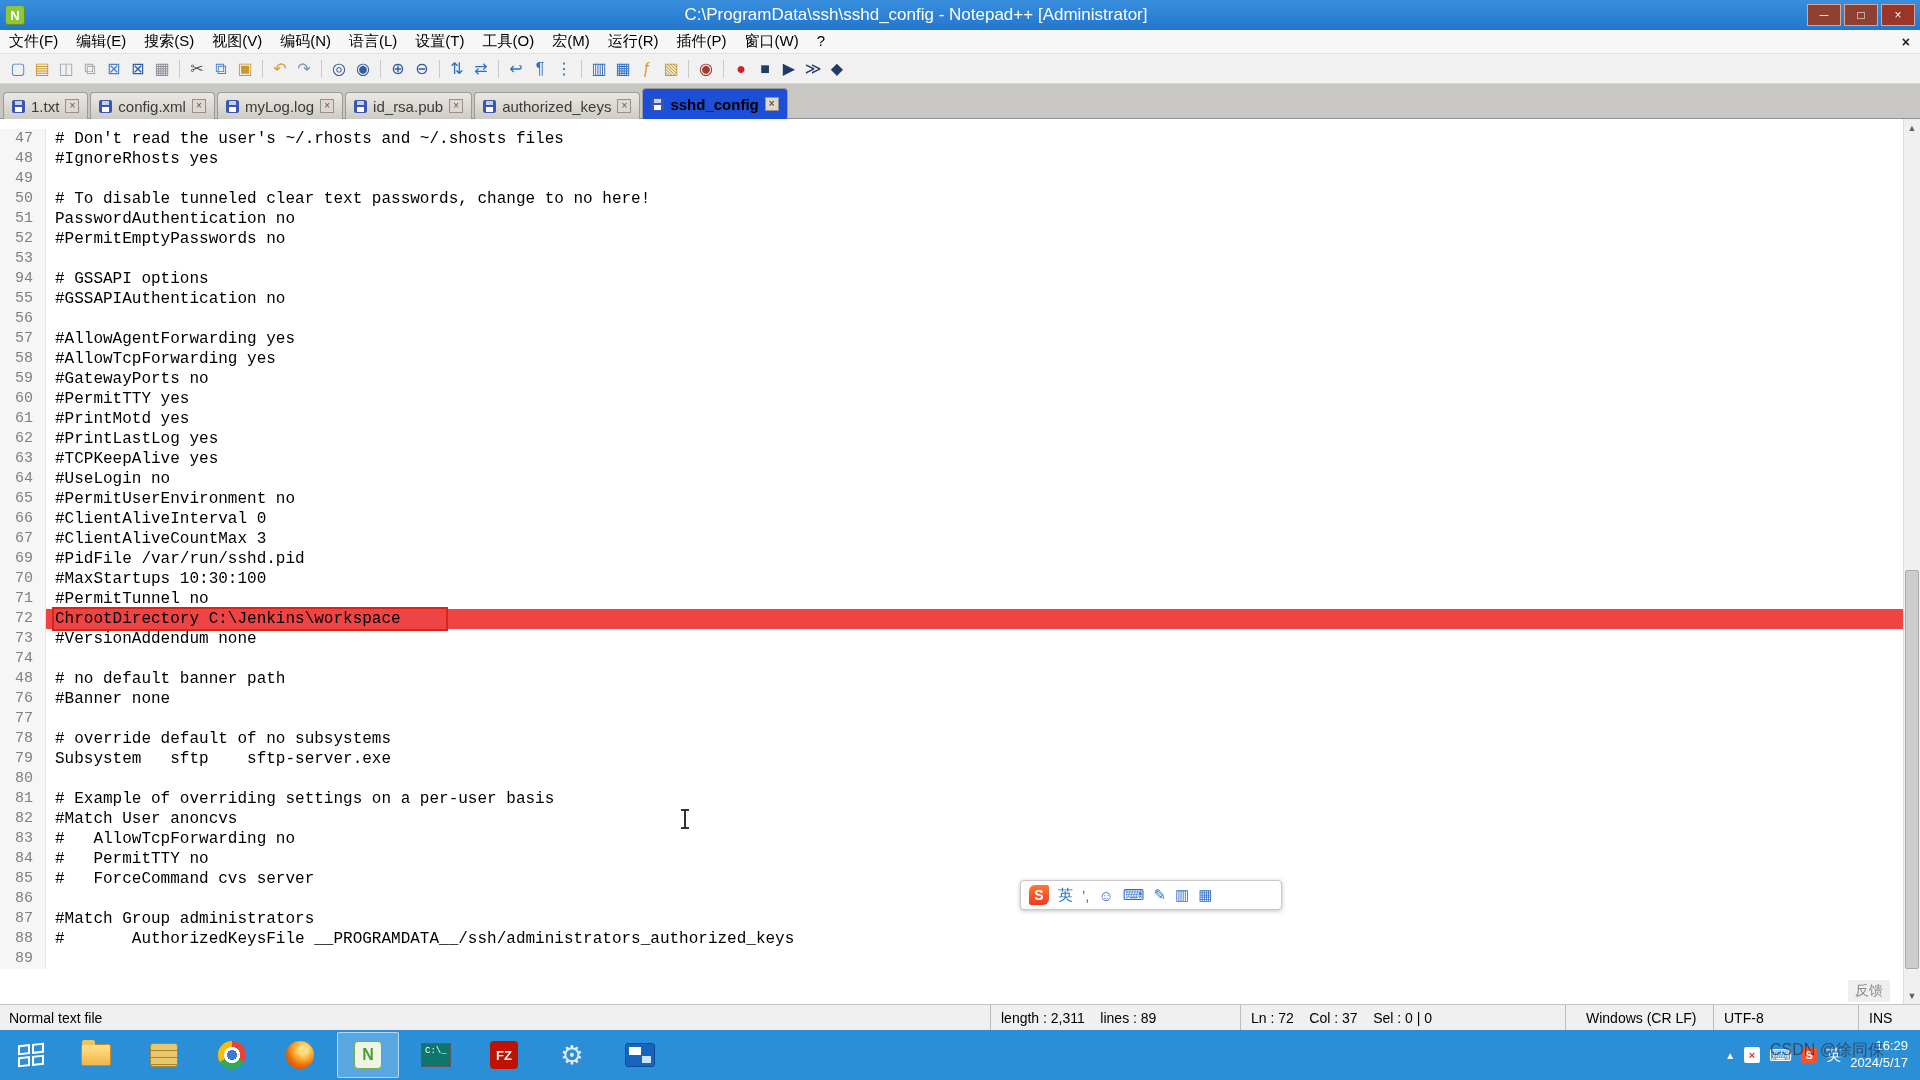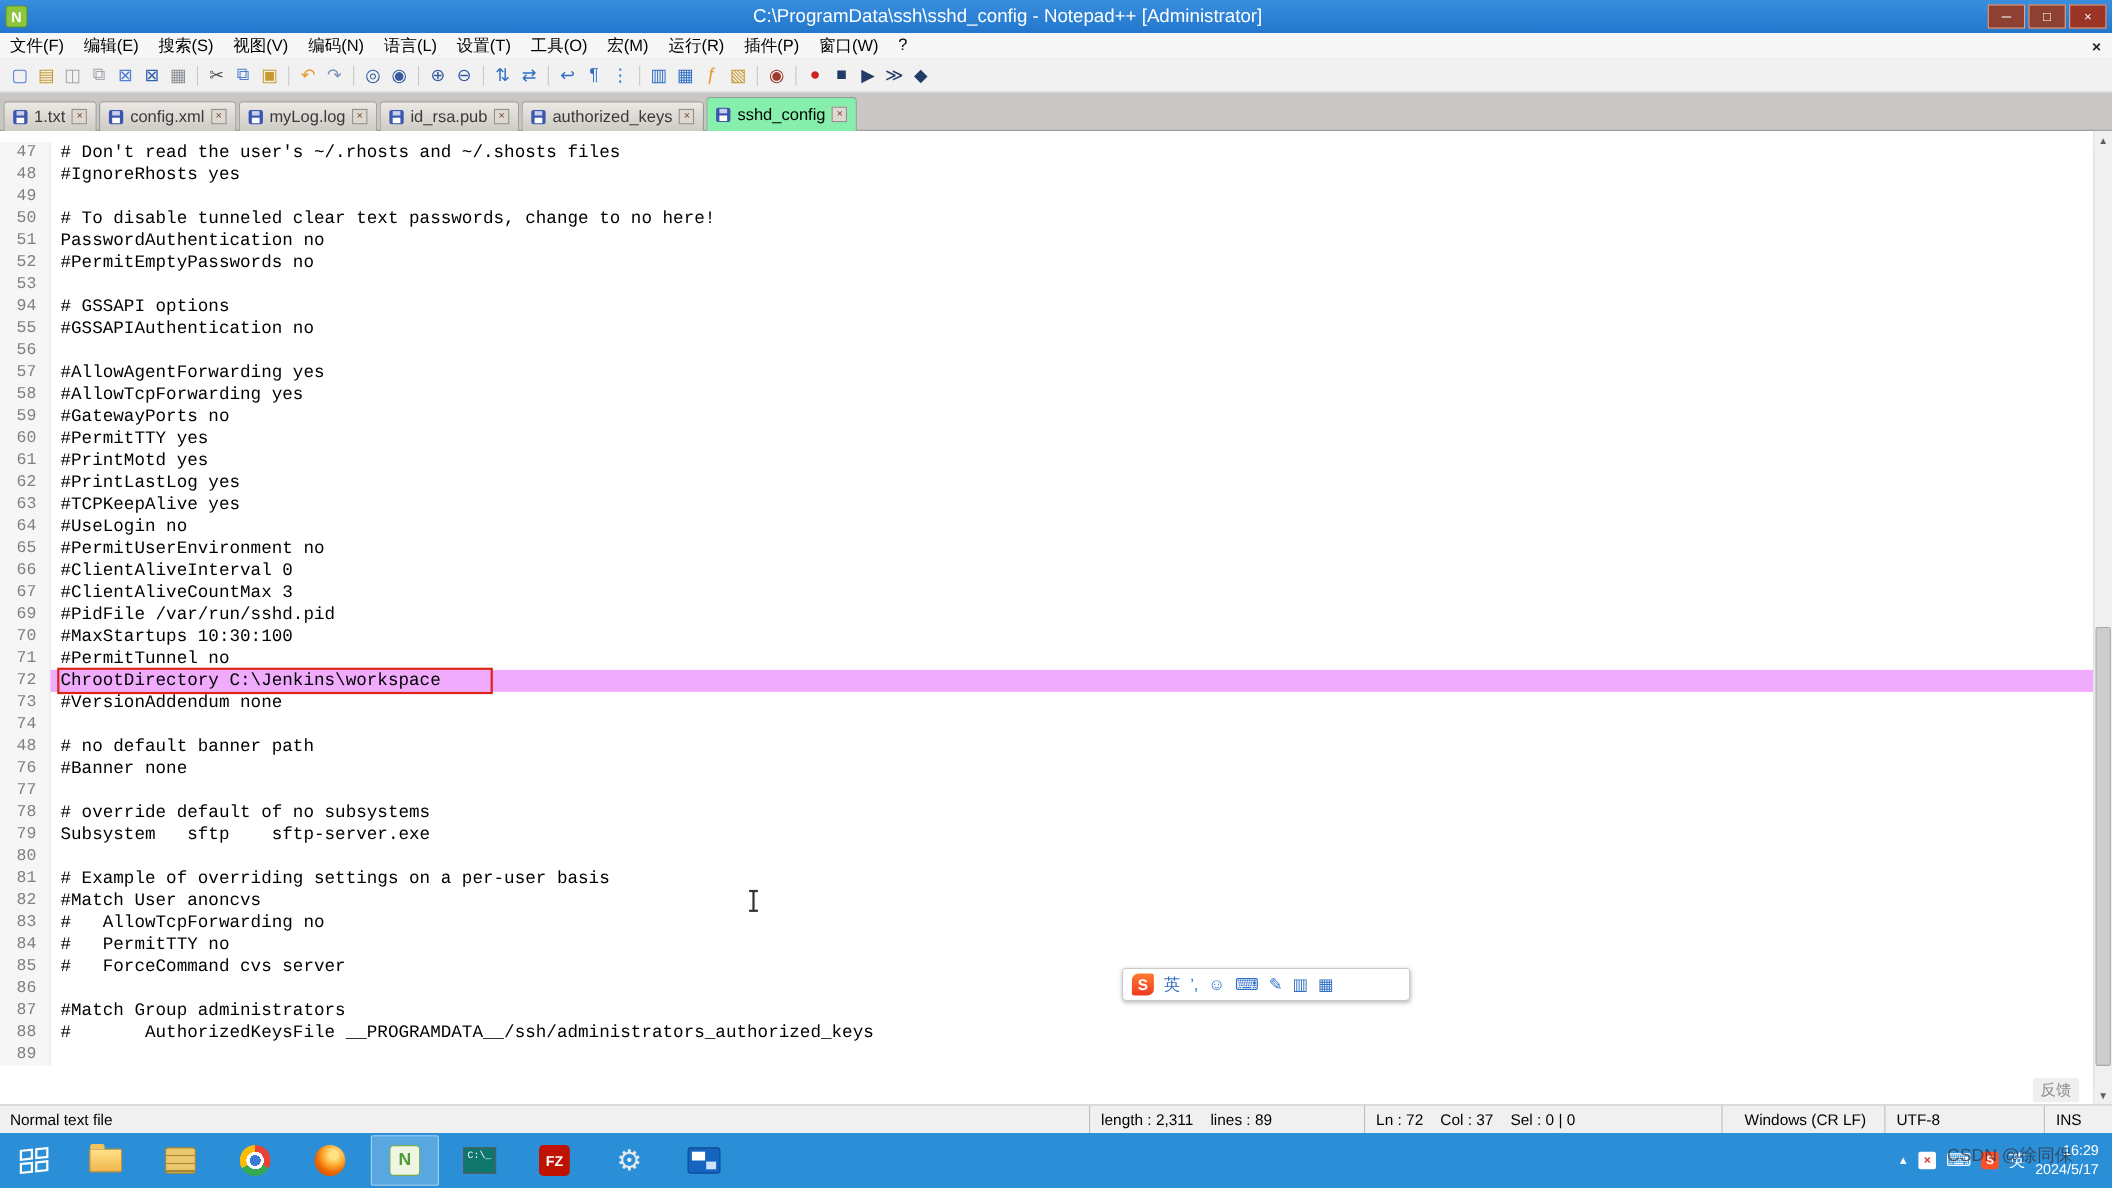--- a/index.html
+++ b/index.html
@@ -35,39 +35,39 @@
              font-size:16px; border-radius:3px; }
   .tb-sep { width:1px; height:18px; background:#c9c9c9; margin:0 5px; }
 
   
   .tabbar { position:absolute; left:0; top:84px; right:0; height:35px; background:#c9c7c3;
             border-bottom:1px solid #8f8f8f; display:flex; align-items:flex-end; padding-left:3px; }
   .tab { display:flex; align-items:center; gap:6px; height:27px; padding:0 8px;
          background:linear-gradient(#ece9e4,#cecbc5); border:1px solid #9a9a9a; border-bottom:none;
          border-radius:4px 4px 0 0; margin-right:2px; font-size:15px; color:#3a3a3a;
          position:relative; top:1px; white-space:nowrap; }
-  .tab.active { background:#86efac; height:31px; color:#000; z-index:2; }
+  .tab.active { background:#1d4ed8; height:31px; color:#000; z-index:2;font-weight:bold; }
   .tab-disk { width:13px; height:13px; background:#3c56b0; border-radius:2px; position:relative;
               flex:0 0 auto; }
   .tab-disk::before { content:""; position:absolute; top:1px; left:3px; right:3px; height:4px;
                       background:#c7d0ea; }
   .tab-disk::after { content:""; position:absolute; bottom:1px; left:3px; right:3px; height:5px;
                      background:#fff; }
   .tab-close { width:14px; height:14px; line-height:12px; text-align:center; font-size:10px;
                color:#7c4a32; background:#ddd9d2; border:1px solid #96908a; }
 
   
   .editor { position:absolute; left:0; top:119px; right:17px; bottom:76px; background:#fff;
             font-family:"Liberation Mono","DejaVu Sans Mono",monospace; font-size:16px;
             padding-top:10px; overflow:hidden; }
   .line { display:flex; height:20px; line-height:20px; position:relative; }
   .ln { flex:0 0 46px; width:46px; text-align:right; padding-right:12px; color:#808080;
         background:#f6f6f6; border-right:1px solid #e4e4e4; font-size:15px; }
   .code { flex:1; padding-left:9px; white-space:pre; color:#000; }
-  .caret-line .code { background:#f0abfc; }
+  .caret-line .code { background:#ef4444; }
   .redbox { position:absolute; left:52px; top:-2px; width:396px; height:24px;
             border:2px solid #dd2318; pointer-events:none; z-index:3; }
 
   
   .ibeam { position:absolute; left:684px; top:810px; width:2px; height:18px; background:#333; z-index:4; }
   .ibeam::before, .ibeam::after { content:""; position:absolute; left:-3px; width:8px; height:2px; background:#333; }
   .ibeam::before { top:-1px; } .ibeam::after { bottom:-1px; }
 
   
   .vscroll { position:absolute; right:0; top:119px; width:17px; bottom:76px; background:#f0f0f0;

